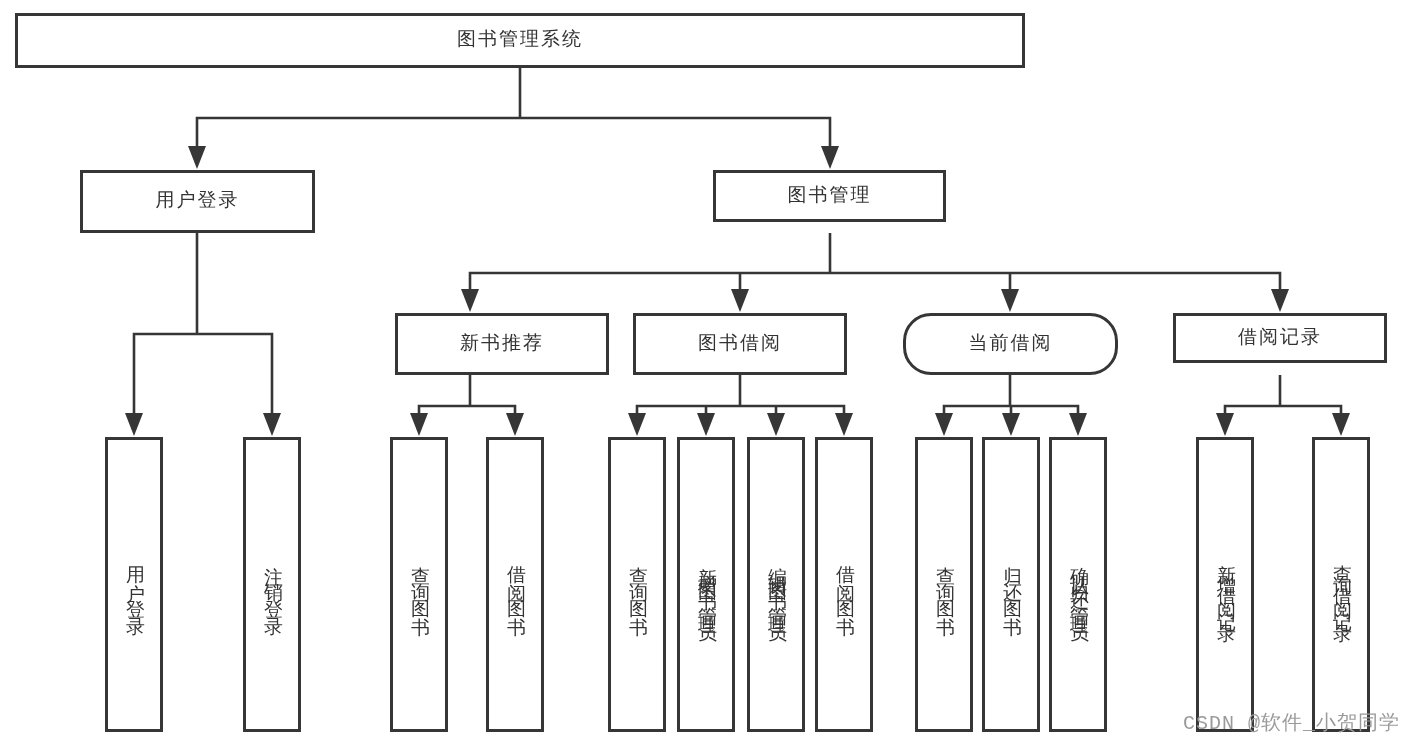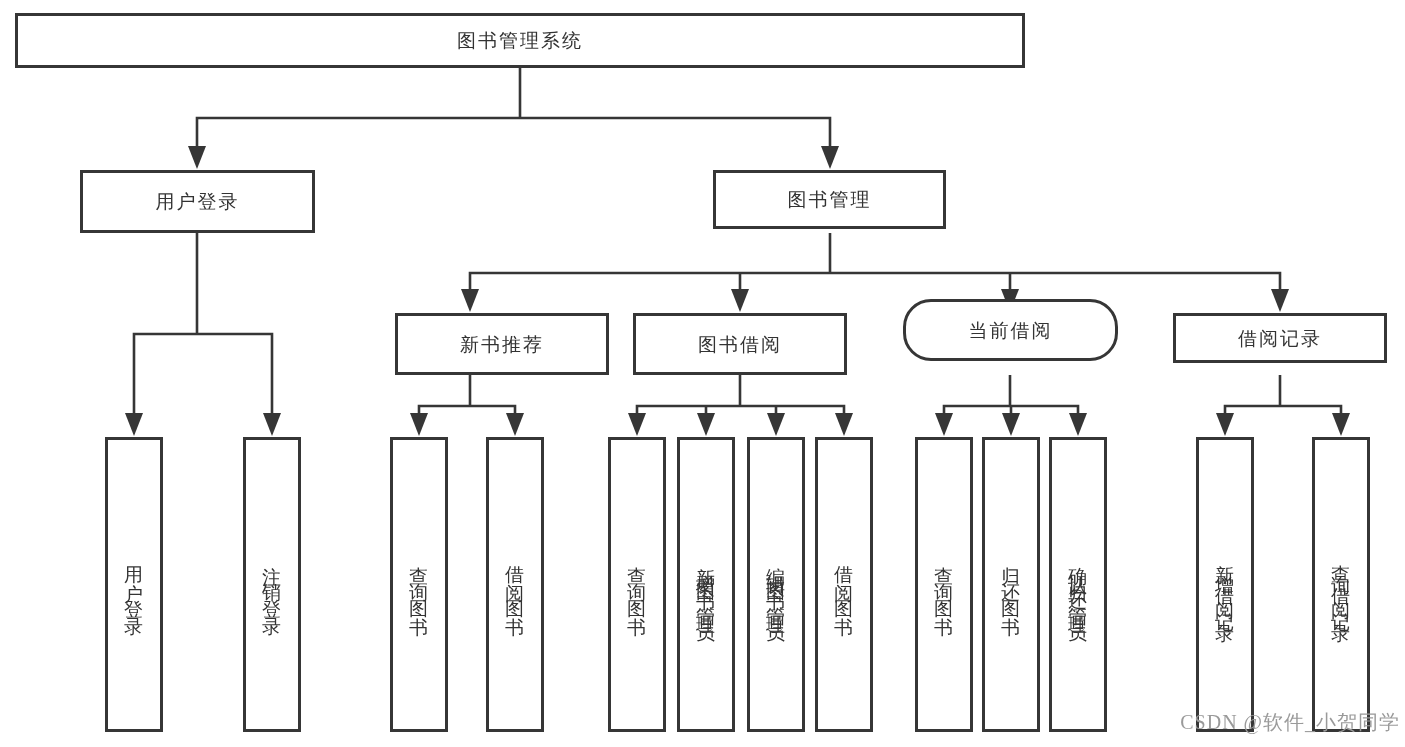--- a/index.html
+++ b/index.html
@@ -1,21 +1,21 @@
 <!DOCTYPE html>
 <html><head>
 <meta charset="utf-8">
 <style>
   html, body { margin: 0; padding: 0; background: #ffffff; }
   .stage {
     position: relative;
     width: 1405px;
     height: 747px;
     background: #ffffff;
-    font-family: Liberation Serif, serif;
+    font-family: Liberation Mono, monospace;
     overflow: hidden;
   }
   svg.connectors {
     position: absolute;
     left: 0; top: 0;
     width: 1405px; height: 747px;
   }
   .node {
     position: absolute;
     box-sizing: border-box;
@@ -97,25 +97,25 @@
     <g>
       <path d="M1280 375 V406 M1225 418 V406 H1341 V418"></path>
       <polygon points="1216,413 1234,413 1225,436" fill="#363636" stroke="none"></polygon>
       <polygon points="1332,413 1350,413 1341,436" fill="#363636" stroke="none"></polygon>
     </g>
   </svg>
 
   <div class="node hnode" style="left:15px; top:13px; width:1010px; height:55px;">图书管理系统</div>
 
   <div class="node hnode" style="left:80px; top:170px; width:235px; height:63px;">用户登录</div>
-  <div class="node hnode" style="left:713px; top:170px; width:233px; height:59px;">图书管理</div>
+  <div class="node hnode" style="left:713px; top:170px; width:233px; height:52px;">图书管理</div>
 
   <div class="node hnode" style="left:363px; top:313px; width:214px; height:62px;margin-left:32px;">新书推荐</div>
   <div class="node hnode" style="left:633px; top:313px; width:214px; height:62px;">图书借阅</div>
-  <div class="node hnode" style="left:903px; top:299px; width:215px; height:62px;border-radius:28px;">当前借阅</div>
+  <div class="node hnode" style="left:903px; top:313px; width:215px; height:62px;border-radius:28px;">当前借阅</div>
   <div class="node hnode" style="left:1173px; top:313px; width:214px; height:50px;">借阅记录</div>
 
   <div class="node vnode v4" style="left:105px; top:437px; width:58px; height:295px;">用户登录</div>
   <div class="node vnode v4" style="left:243px; top:437px; width:58px; height:295px;">注销登录</div>
 
   <div class="node vnode v4" style="left:390px; top:437px; width:58px; height:295px;">查询图书</div>
   <div class="node vnode v4" style="left:486px; top:437px; width:58px; height:295px;">借阅图书</div>
 
   <div class="node vnode v4" style="left:608px; top:437px; width:58px; height:295px;">查询图书</div>
   <div class="node vnode v9" style="left:677px; top:437px; width:58px; height:295px;">新增图书（管理员）</div>

